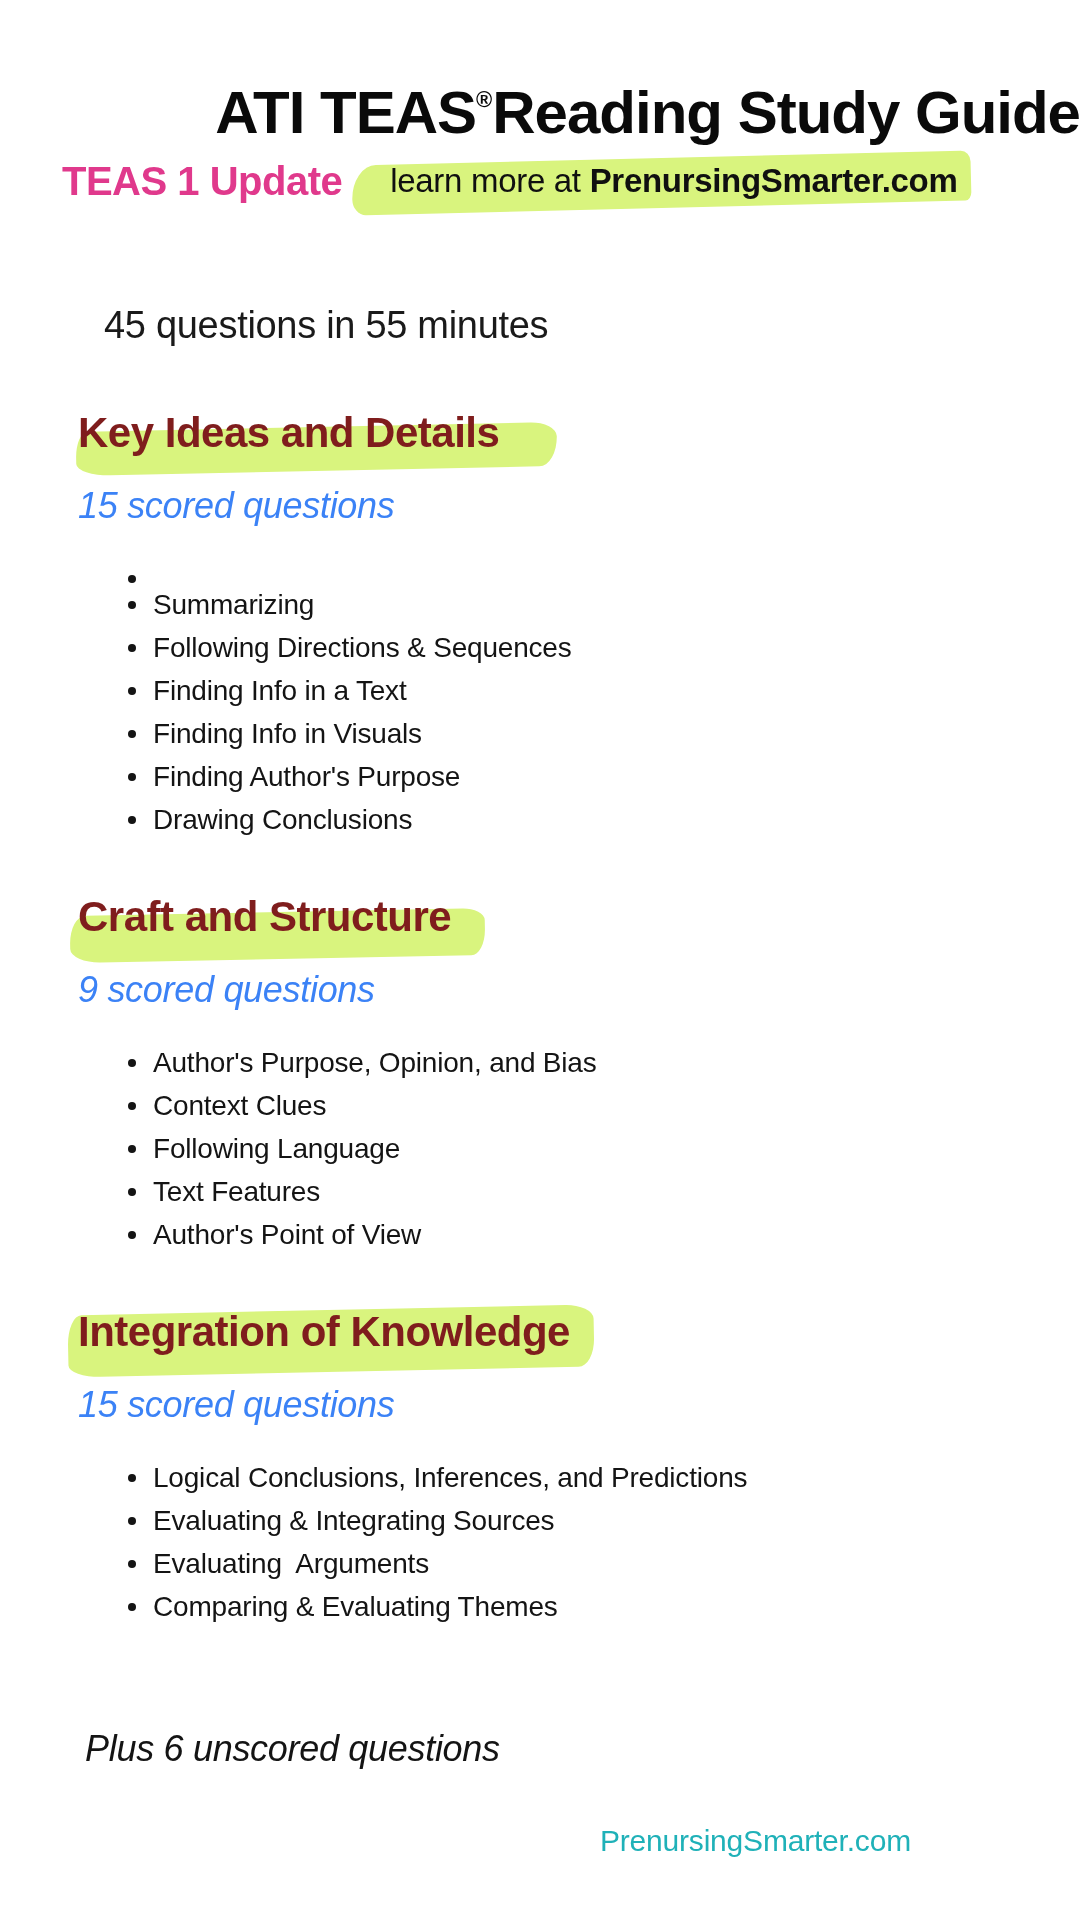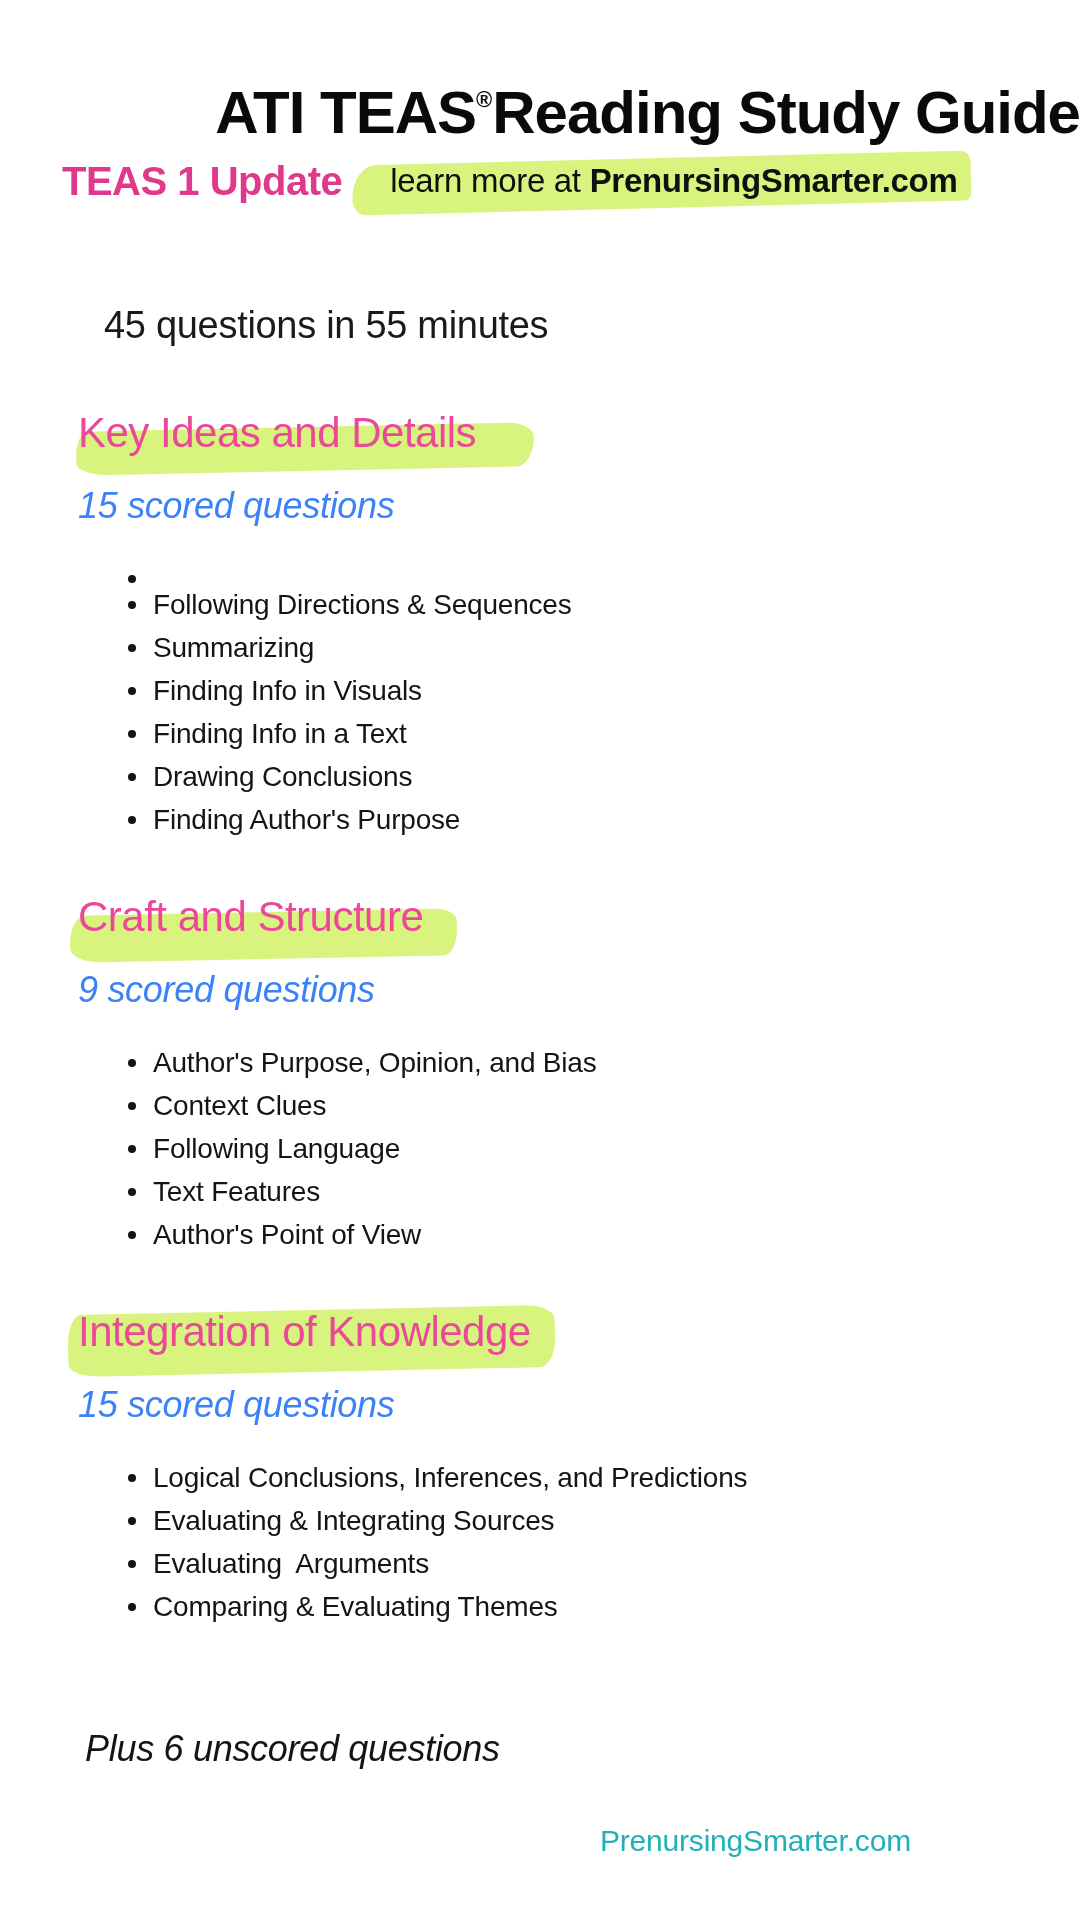--- a/index.html
+++ b/index.html
@@ -79,22 +79,22 @@
     margin: 92px 0 0 104px;
     font-size: 38px; line-height: 48px;
     color: #1a1a1a; letter-spacing: -0.3px;
   }
 
   
   .section { margin-left: 78px; }
   .section-1 { margin-top: 0; }
   .section-heading {
     font-size: 42px; line-height: 52px;
-    font-weight: 400; letter-spacing: -0.5px;
-    color: #ec4899;
+    font-weight: 700; letter-spacing: -0.5px;
+    color: #7f1d1d;
   }
   .section-sub {
     margin-top: 24px;
     font-size: 36px; line-height: 46px;
     font-style: italic; font-weight: 400;
     color: #3b82f6; letter-spacing: -0.3px;
   }
   .topics { list-style: none; margin: 28px 0 0 50px; }
   .topics li {
     display: flex; align-items: flex-start; column-gap: 17px;
@@ -151,41 +151,41 @@
       <span class="mk mk-h0"></span>
       <span class="tx">Key Ideas and Details</span>
     </h2>
     <div class="section-sub">15 scored questions</div>
     <ul class="topics">
       <li>
           <span class="dot"></span>
         </li>
       <li>
           <span class="dot"></span>
+          <span class="li-text">Summarizing</span>
+        </li>
+      <li>
+          <span class="dot"></span>
           <span class="li-text">Following Directions &amp; Sequences</span>
         </li>
       <li>
           <span class="dot"></span>
-          <span class="li-text">Summarizing</span>
+          <span class="li-text">Finding Info in a Text</span>
         </li>
       <li>
           <span class="dot"></span>
           <span class="li-text">Finding Info in Visuals</span>
         </li>
       <li>
           <span class="dot"></span>
-          <span class="li-text">Finding Info in a Text</span>
+          <span class="li-text">Finding Author's Purpose</span>
         </li>
       <li>
           <span class="dot"></span>
           <span class="li-text">Drawing Conclusions</span>
-        </li>
-      <li>
-          <span class="dot"></span>
-          <span class="li-text">Finding Author's Purpose</span>
         </li>
     </ul>
   </div>
 
   <div class="section gap-b">
     <h2 class="section-heading hl">
       <span class="mk mk-h1"></span>
       <span class="tx">Craft and Structure</span>
     </h2>
     <div class="section-sub">9 scored questions</div>

